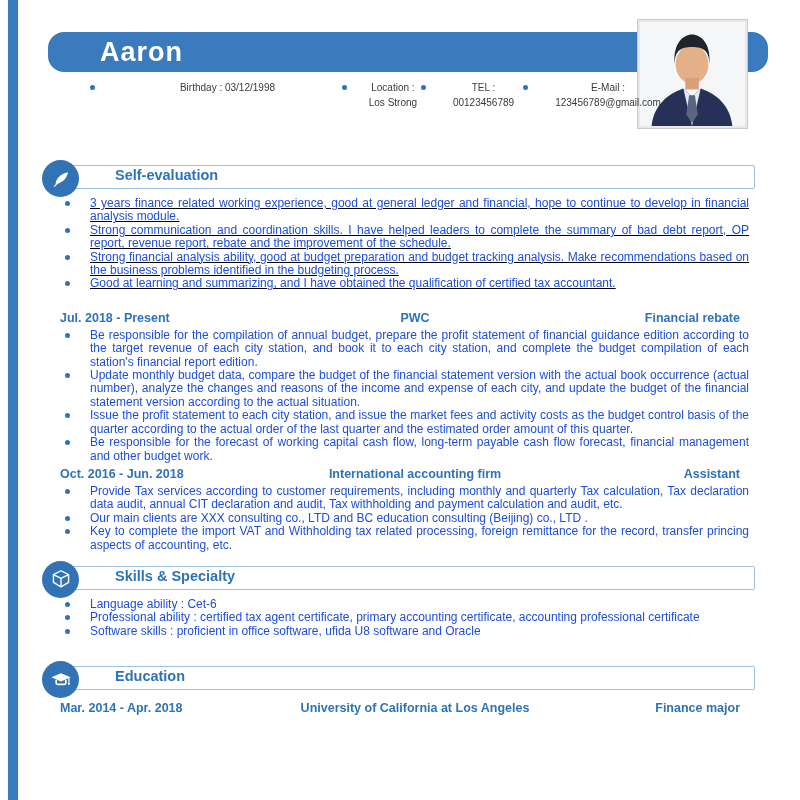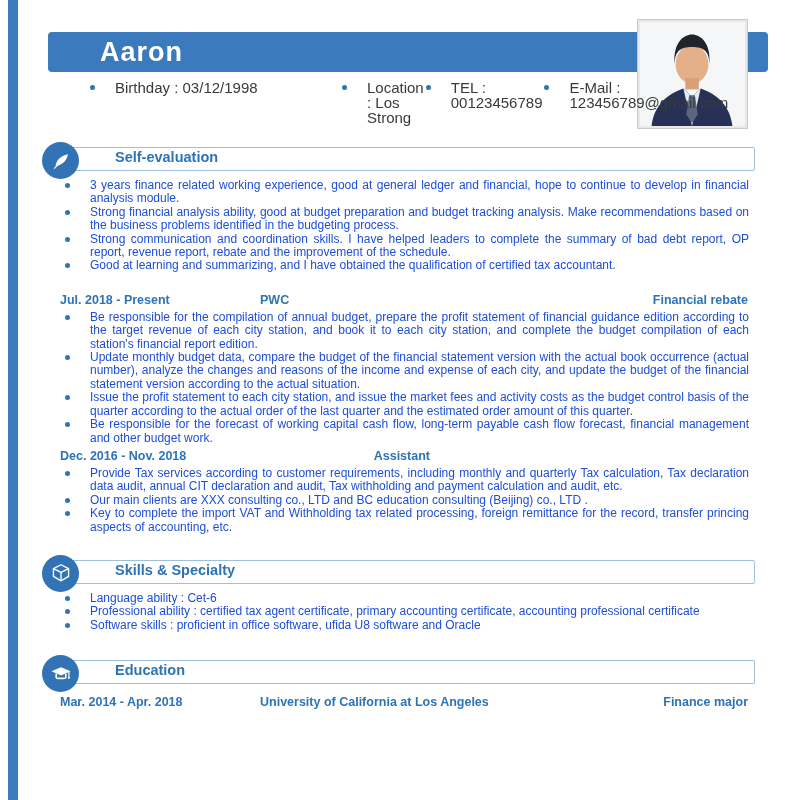--- a/index.html
+++ b/index.html
@@ -7,37 +7,37 @@
   body { font-family:"Liberation Sans", sans-serif; background:#ffffff; }
 
   .page { position:relative; width:800px; height:800px; background:#fff; overflow:hidden; }
 
   
   .leftbar { position:absolute; left:8px; top:0; width:10px; height:800px; background:#3a7abd; }
 
   
   .banner {
     position:absolute; left:48px; top:32px; width:720px; height:40px;
-    background:#3a7abd; border-radius:4px; display:flex; align-items:center;
+    background:#3a7abd; border-radius:16px; display:flex; align-items:center;
   }
   .banner .name { color:#ffffff; font-size:27px; font-weight:bold; letter-spacing:1px; margin-left:52px; }
   .banner .intention { color:#ffffff; font-size:17px; font-weight:bold; margin-left:72px; }
 
   
   .photo {
     position:absolute; left:638px; top:20px; width:109px; height:108px;
     background:#f7f8fa; border:2px solid #e8e8e8; box-shadow:0 0 0 1px #c9c9c9;
   }
   .photo svg { display:block; width:100%; height:100%; }
 
   
   .contacts {
     position:absolute; left:88px; top:80px; width:580px;
     display:grid; grid-template-columns:252px auto; grid-auto-rows:20px;
-    grid-auto-flow:column; color:#3a3a3a; font-size:15px;
+    grid-auto-flow:column; color:#3a3a3a; font-size:10px;text-align:center;
   }
   .contact-item { position:relative; padding-left:27px; line-height:15px; }
   .contact-item::before {
     content:""; position:absolute; left:2px; top:5px; width:5px; height:5px;
     border-radius:50%; background:#2e74b5;
   }
 
   
   .content { position:absolute; left:42px; top:142px; width:713px; }
 
@@ -61,30 +61,30 @@
     position:relative; color:#1d4ed8; font-size:12px; line-height:13.4px;
     text-align:justify; text-justify:inter-word;
   }
   ul.bullets li::before {
     content:""; position:absolute; left:-25px; top:4px; width:5px; height:5px;
     border-radius:50%; background:#2e74b5;
   }
 
   
   .entry-row {
-    display:flex; margin:3px 0 0 18px; padding-right:7px;
+    display:flex; margin:3px 8px 0 18px; padding-right:7px;
     color:#2e74b5; font-size:12.5px; font-weight:bold; line-height:14px;
   }
   .entry-row .period { width:200px; }
-  .entry-row .org { flex:1; text-align:left; }
+  .entry-row .org { flex:1; text-align:center; }
   .entry-row .role { width:170px; text-align:right; }
 
-  .sec-self { margin-top:3px; }
+  .sec-self { margin-top:21px;text-decoration:underline; }
   .sec-work { margin-top:20px; }
-  .sec-skills { margin-top:24px; }
+  .sec-skills { margin-top:12px; }
   .sec-edu { margin-top:26px; }
   .job2 { margin-top:4px; }
   .edu-row { margin-top:7px; }
 </style>
 </head>
 <body>
 
 <div class="page">
   <div class="leftbar"></div>
 
@@ -119,42 +119,43 @@
           <svg width="22" height="22" viewBox="0 0 32 32">
             <path d="M8 24 C9 15 15 8 26 6 C25 14 19 21 10 23 Z" fill="#ffffff"></path>
             <path d="M6 27 L24 9" stroke="#ffffff" stroke-width="1.6" fill="none"></path>
           </svg>
         </div>
         <div class="title-box"></div>
         <span class="sec-title">Self-evaluation</span>
       </div>
       <ul class="bullets">
         <li>3 years finance related working experience, good at general ledger and financial, hope to continue to develop in financial analysis module.</li>
+        <li>Strong communication and coordination skills. I have helped leaders to complete the summary of bad debt report, OP report, revenue report, rebate and the improvement of the schedule.</li>
         <li>Strong financial analysis ability, good at budget preparation and budget tracking analysis. Make recommendations based on the business problems identified in the budgeting process.</li>
-        <li>Strong communication and coordination skills. I have helped leaders to complete the summary of bad debt report, OP report, revenue report, rebate and the improvement of the schedule.</li>
         <li>Good at learning and summarizing, and I have obtained the qualification of certified tax accountant.</li>
       </ul>
     </section>
 
     <section class="sec-work">
 
       <div class="entry-row">
         <span class="period">Jul. 2018 - Present</span>
         <span class="org">PWC</span>
         <span class="role">Financial rebate</span>
       </div>
       <ul class="bullets">
         <li>Be responsible for the compilation of annual budget, prepare the profit statement of financial guidance edition according to the target revenue of each city station, and book it to each city station, and complete the budget compilation of each station's financial report edition.</li>
         <li>Update monthly budget data, compare the budget of the financial statement version with the actual book occurrence (actual number), analyze the changes and reasons of the income and expense of each city, and update the budget of the financial statement version according to the actual situation.</li>
         <li>Issue the profit statement to each city station, and issue the market fees and activity costs as the budget control basis of the quarter according to the actual order of the last quarter and the estimated order amount of this quarter.</li>
         <li>Be responsible for the forecast of working capital cash flow, long-term payable cash flow forecast, financial management and other budget work.</li>
       </ul>
 
       <div class="entry-row job2">
-        <span class="period">Dec. 2016 - Nov. 2018</span>
+        <span class="period">Oct. 2016 - Jun. 2018</span>
+        <span class="org">International accounting firm</span>
         <span class="role">Assistant</span>
       </div>
       <ul class="bullets">
         <li>Provide Tax services according to customer requirements, including monthly and quarterly Tax calculation, Tax declaration data audit, annual CIT declaration and audit, Tax withholding and payment calculation and audit, etc.</li>
         <li>Our main clients are XXX consulting co., LTD and BC education consulting (Beijing) co., LTD .</li>
         <li>Key to complete the import VAT and Withholding tax related processing, foreign remittance for the record, transfer princing aspects of accounting, etc.</li>
       </ul>
     </section>
 
     <section class="sec-skills">

